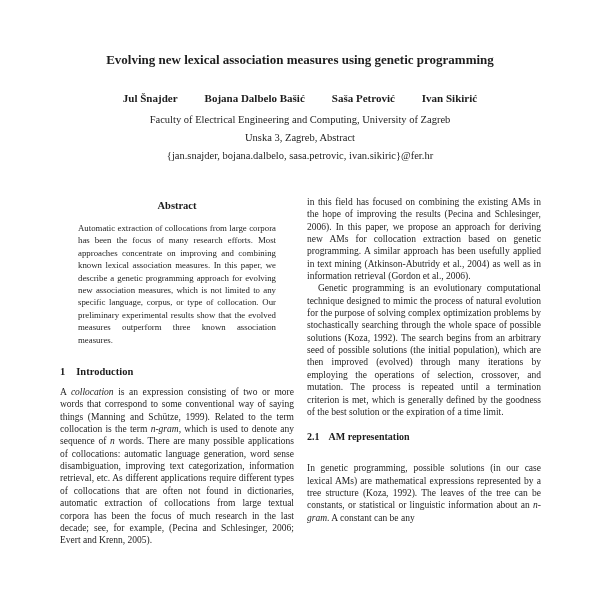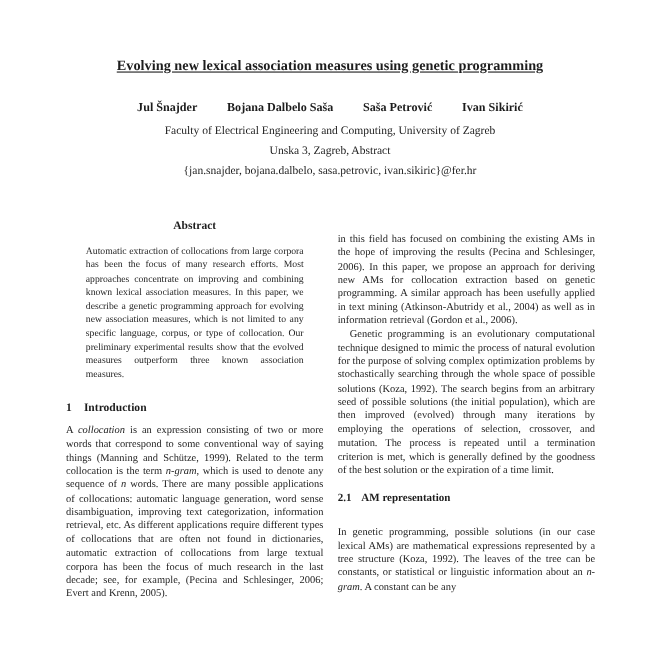--- a/index.html
+++ b/index.html
@@ -4,28 +4,28 @@
 <style>
   html, body { margin:0; padding:0; background:#ffffff; }
   .page {
     position:relative; width:600px; height:600px; overflow:hidden;
     background:#ffffff; color:#1d1d1d;
     font-family:"Liberation Serif", serif;
     -webkit-font-smoothing:antialiased;
   }
   
   .header { position:absolute; top:0; left:0; width:600px; text-align:center; }
-  .title  { margin:52px 40px 0 40px; font-size:13px; font-weight:bold; line-height:16px;text-decoration:underline; }
+  .title  { margin:52px 40px 0 40px; font-size:13px; font-weight:bold; line-height:16px; }
   .authors{ margin-top:24px; display:flex; justify-content:center; gap:27px;
             font-size:11px; font-weight:bold; }
   .affil-line { font-size:10.5px; line-height:18px; }
   .affil-first { margin-top:7px; }
   
   .col-left  { position:absolute; left:60px;  top:200px; width:234px; }
-  .col-right { position:absolute; left:307px; top:212px; width:234px; }
+  .col-right { position:absolute; left:307px; top:196px; width:234px; }
   .abstract-heading { margin:0 0 11px 0; text-align:center; font-weight:bold; font-size:10.5px; }
   .abstract-body {
     width:198px; margin:0 auto; font-size:8.8px; line-height:12.4px;
     text-align:justify;
   }
   .sec-heading { margin:20px 0 9px 0; font-size:10.5px; font-weight:bold; }
   .sec-heading .sec-title { margin-left:11px; }
   .subsec-heading { margin:13px 0 20px 0; font-size:10px; font-weight:bold; }
   .subsec-heading .sec-title { margin-left:9px; }
   p.body { margin:0; font-size:9.5px; line-height:12.35px; text-align:justify; }
@@ -34,21 +34,21 @@
 </style>
 </head>
 <body>
 
 <div class="page">
 
   <div class="header">
     <div class="title">Evolving new lexical association measures using genetic programming</div>
     <div class="authors">
       <span>Jul Šnajder</span>
-      <span>Bojana Dalbelo Saša</span>
+      <span>Bojana Dalbelo Bašić</span>
       <span>Saša Petrović</span>
       <span>Ivan Sikirić</span>
     </div>
     <div class="affil-line affil-first">Faculty of Electrical Engineering and Computing, University of Zagreb</div>
     <div class="affil-line">Unska 3, Zagreb, Abstract</div>
     <div class="affil-line">{jan.snajder, bojana.dalbelo, sasa.petrovic, ivan.sikiric}@fer.hr</div>
   </div>
 
   <div class="col-left">
     <div class="abstract-heading">Abstract</div>

